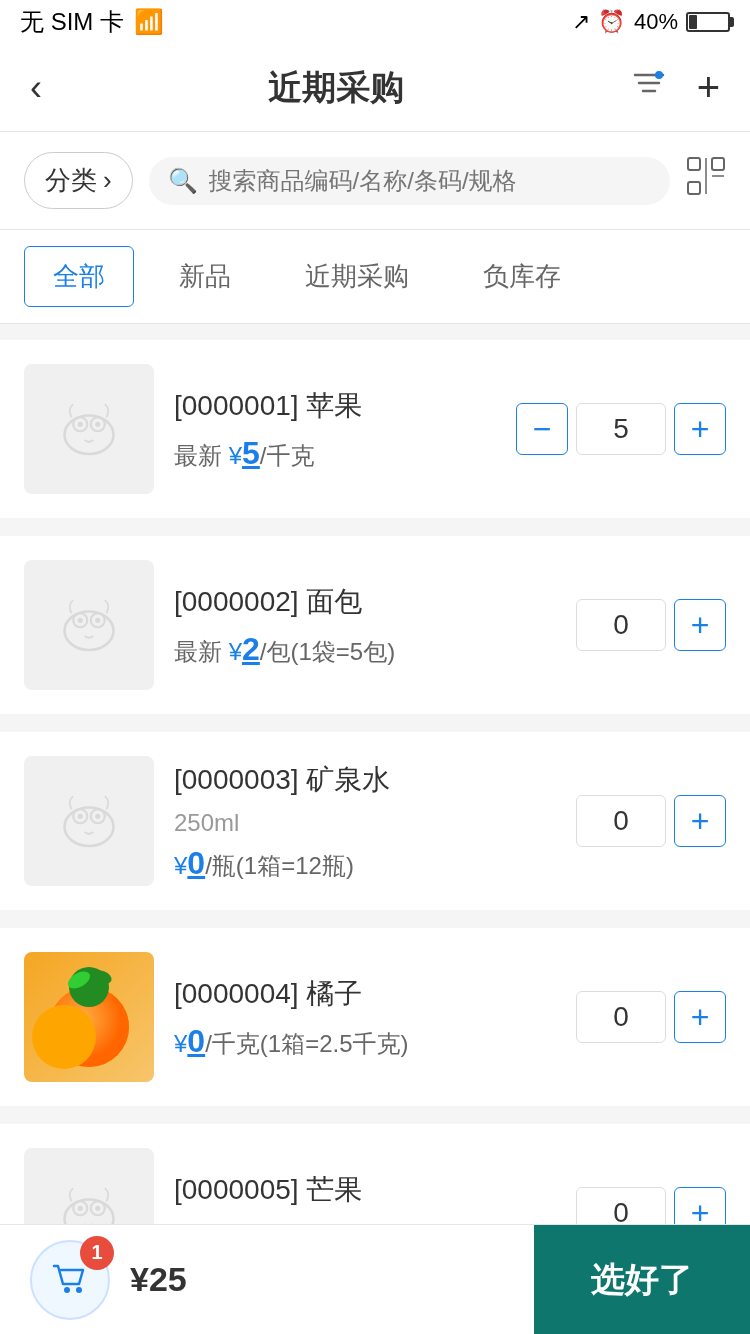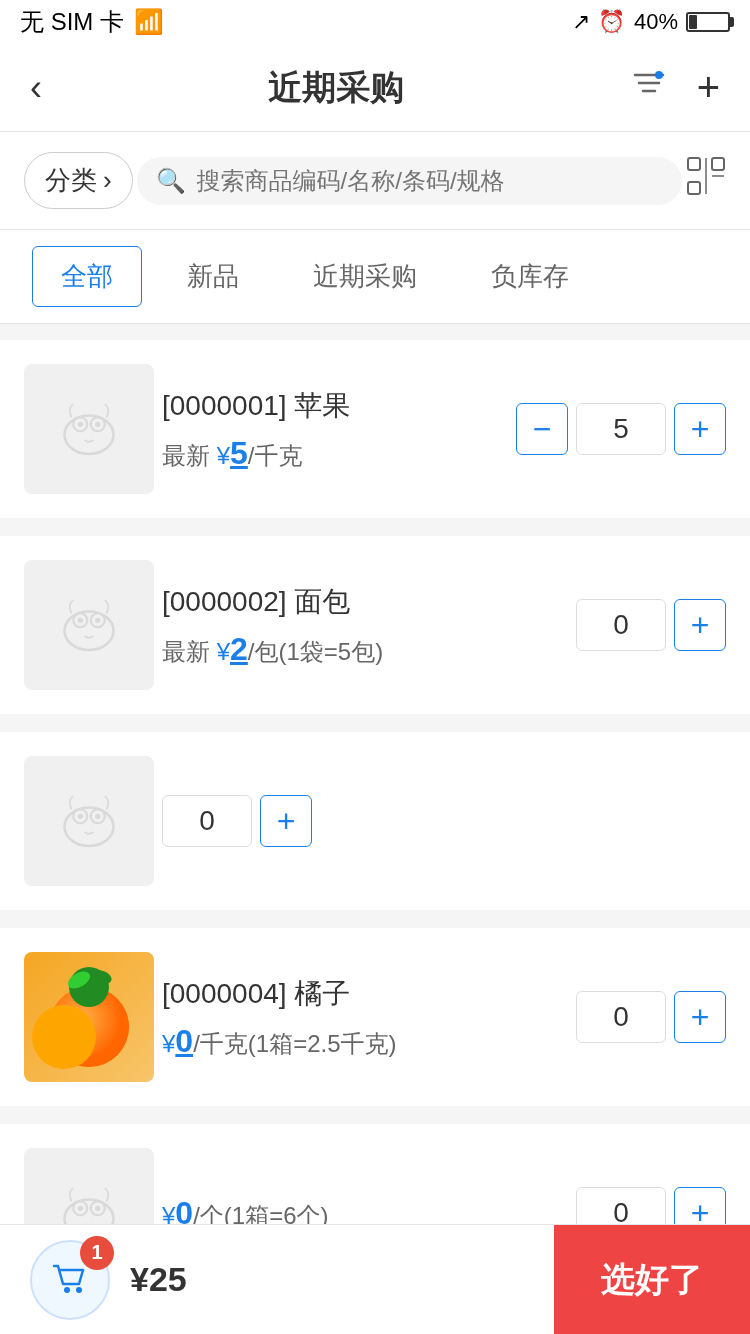--- a/index.html
+++ b/index.html
@@ -103,21 +103,21 @@
       color: #333;
       font-weight: 300;
     }
 
     
     .filter-bar {
       background: #fff;
       padding: 20px 24px;
       display: flex;
       align-items: center;
-      gap: 4px;
+      gap: 16px;
       border-bottom: 1px solid #e5e5e5;
     }
     .category-btn {
       display: flex;
       align-items: center;
       gap: 6px;
       border: 1px solid #ccc;
       border-radius: 30px;
       padding: 10px 20px;
       font-size: 26px;
@@ -166,34 +166,33 @@
       border-radius: 6px;
       font-size: 26px;
       color: #666;
       cursor: pointer;
       border: 1px solid transparent;
     }
     .tab-item.active {
       color: #1a7fe8;
       border: 1.5px solid #1a7fe8;
       border-radius: 6px;
-      margin-left: 8px;
     }
 
     
     .product-list {
       background: #f5f5f5;
     }
     .product-item {
       background: #fff;
       margin-bottom: 2px;
       display: flex;
       align-items: center;
       padding: 24px 24px;
-      gap: 8px;
+      gap: 20px;
     }
     .product-thumb {
       width: 130px;
       height: 130px;
       background: #f0f0f0;
       border-radius: 8px;
       display: flex;
       align-items: center;
       justify-content: center;
       flex-shrink: 0;
@@ -314,22 +313,22 @@
       font-size: 20px;
       font-weight: 600;
     }
     .cart-total {
       font-size: 34px;
       font-weight: 600;
       color: #333;
     }
     .confirm-btn {
       height: 110px;
-      width: 196px;
-      background: #ef4444;
+      width: 216px;
+      background: #0f766e;
       color: #fff;
       font-size: 34px;
       font-weight: 600;
       border: none;
       cursor: pointer;
       display: flex;
       align-items: center;
       justify-content: center;
       text-align: center;
     }
@@ -481,20 +480,27 @@
           <circle cx="30" cy="38" r="8" stroke="#999" stroke-width="2.5" fill="none"></circle>
           <circle cx="50" cy="38" r="8" stroke="#999" stroke-width="2.5" fill="none"></circle>
           <circle cx="30" cy="38" r="3" fill="#999"></circle>
           <circle cx="50" cy="38" r="3" fill="#999"></circle>
           <path d="M35 56 Q40 60 45 56" stroke="#999" stroke-width="2" fill="none"></path>
           <path d="M20 30 Q15 20 22 15" stroke="#999" stroke-width="2" fill="none"></path>
           <path d="M60 30 Q65 20 58 15" stroke="#999" stroke-width="2" fill="none"></path>
         </svg>
       </div>
     </div>
+    <div class="product-info">
+      <div class="product-name">[0000003] 矿泉水</div>
+      <div class="product-spec">250ml</div>
+      <div class="product-price">
+        <span class="price-yen">¥</span><span class="price-highlight">0</span><span class="price-unit">/瓶(1箱=12瓶)</span>
+      </div>
+    </div>
     <div class="product-qty">
       <input class="qty-input" type="text" value="0" style="">
       <button class="qty-btn">+</button>
     </div>
   </div>
 
   <div class="separator"></div>
 
   <div class="product-item">
     <div class="product-thumb" style="background: linear-gradient(135deg, #f5a623 0%, #f7c56b 100%); position:relative; overflow:hidden;">
@@ -539,20 +545,21 @@
           <circle cx="50" cy="38" r="8" stroke="#999" stroke-width="2.5" fill="none"></circle>
           <circle cx="30" cy="38" r="3" fill="#999"></circle>
           <circle cx="50" cy="38" r="3" fill="#999"></circle>
           <path d="M35 56 Q40 60 45 56" stroke="#999" stroke-width="2" fill="none"></path>
           <path d="M20 30 Q15 20 22 15" stroke="#999" stroke-width="2" fill="none"></path>
           <path d="M60 30 Q65 20 58 15" stroke="#999" stroke-width="2" fill="none"></path>
         </svg>
       </div>
     </div>
     <div class="product-info">
+      <div class="product-name">[0000005] 芒果</div>
       <div class="product-price">
         <span class="price-yen">¥</span><span class="price-highlight">0</span><span class="price-unit">/个(1箱=6个)</span>
       </div>
     </div>
     <div class="product-qty">
       <input class="qty-input" type="text" value="0" style="">
       <button class="qty-btn">+</button>
     </div>
   </div>
 

